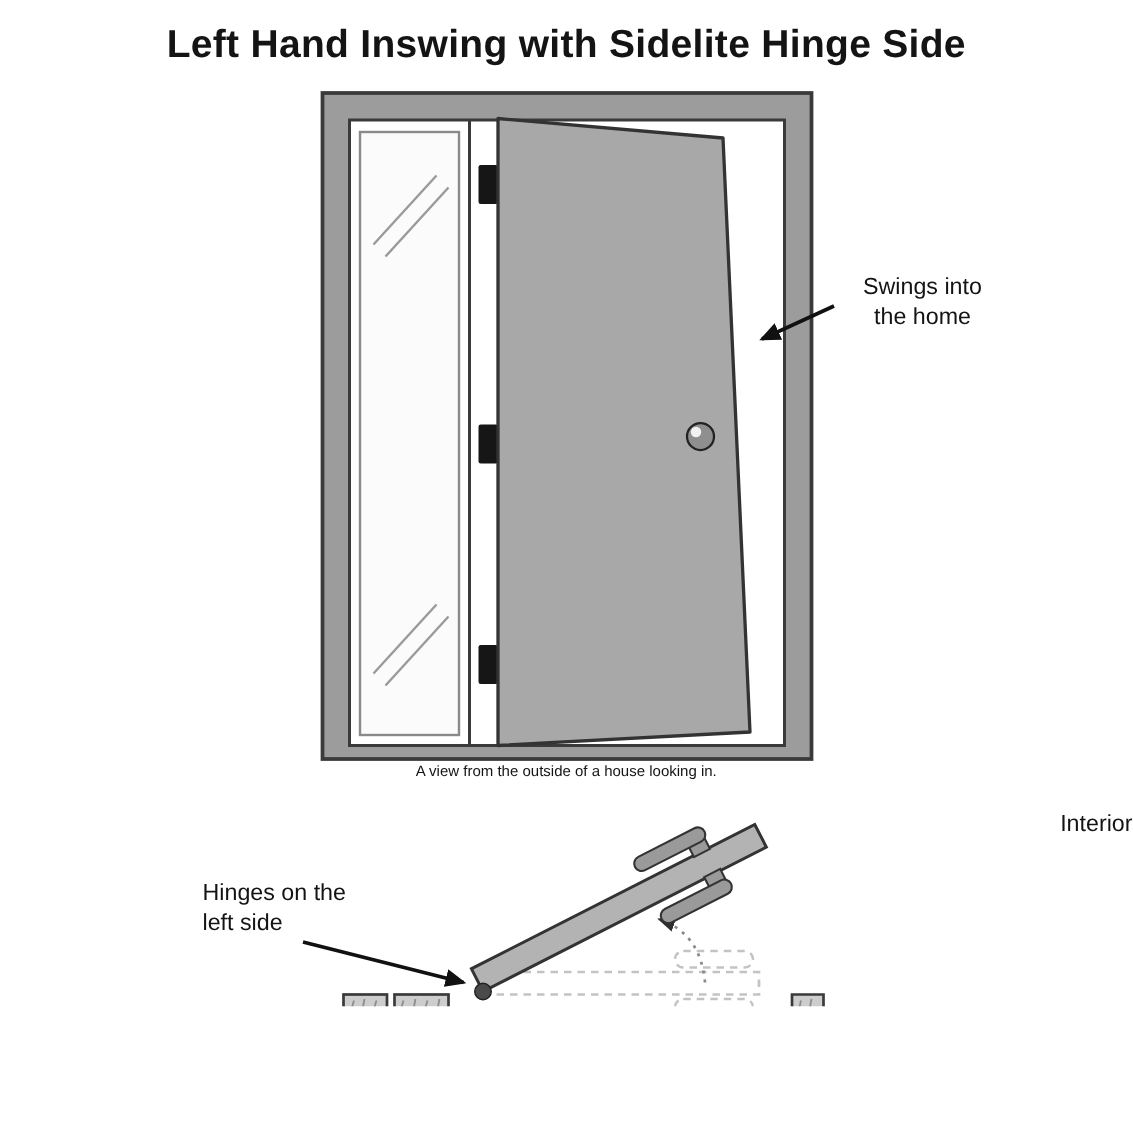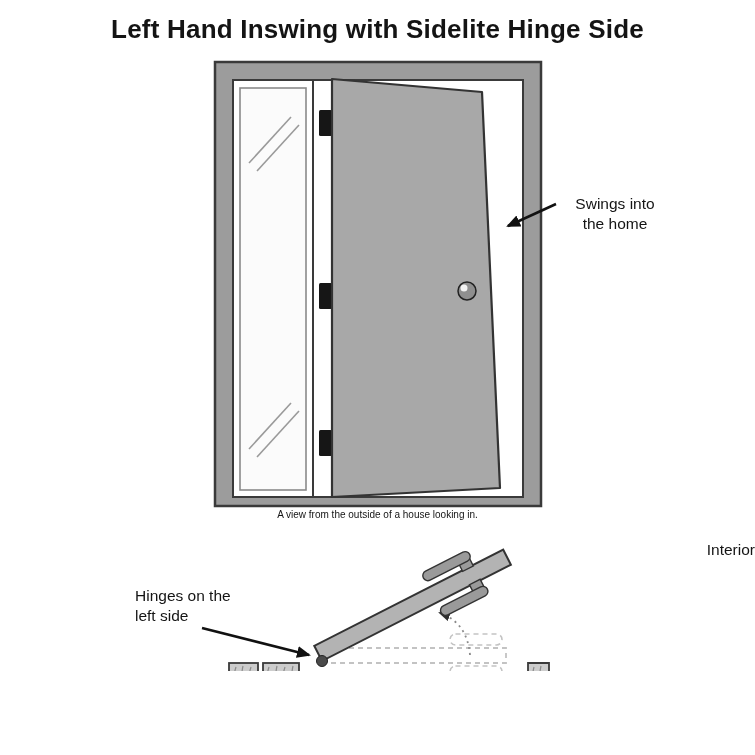--- a/index.html
+++ b/index.html
@@ -4,21 +4,21 @@
 <style>
   html,body{margin:0;padding:0;background:#ffffff;}
   #canvas{
     position:relative;width:755px;height:671px;background:#ffffff;
     font-family:"Liberation Sans", sans-serif;color:#141414;overflow:hidden;
   }
   .txt{position:absolute;}
   .preline{white-space:pre-line;}
   #title{top:14px;left:0;width:755px;text-align:center;font-size:26px;font-weight:bold;letter-spacing:.2px;}
   #description{top:160px;left:28px;width:180px;font-size:19px;line-height:24.5px;}
-  #swing-label{top:182px;left:553px;width:124px;text-align:center;font-size:15.5px;line-height:20px;margin-top:12px;}
+  #swing-label{top:182px;left:553px;width:124px;text-align:center;font-size:15.5px;line-height:20px;}
   #caption{top:509px;left:0;width:755px;text-align:center;font-size:10px;}
   #interior-label{top:541px;left:0;width:755px;text-align:right;font-size:15.5px;}
   #hinge-label{top:586px;left:135px;width:140px;font-size:15.5px;line-height:20px;}
   #exterior-label{top:723px;left:0;width:755px;text-align:right;font-size:11px;}
   svg{position:absolute;top:0;left:0;}
 </style>
 </head>
 <body>
 
 <div id="canvas">

